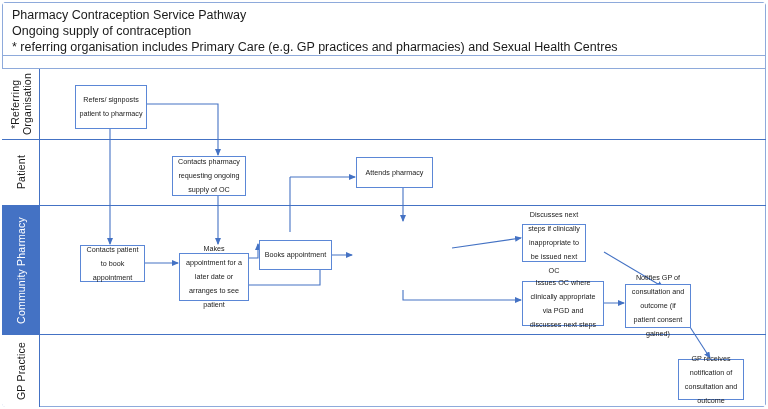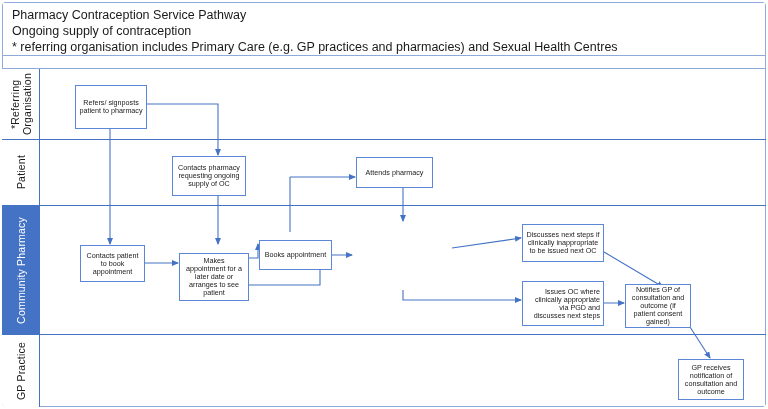--- a/index.html
+++ b/index.html
@@ -107,21 +107,21 @@
   .box {
     position: absolute;
     border: 1px solid #5b87d6;
     background: #ffffff;
     box-sizing: border-box;
     display: flex;
     align-items: center;
     justify-content: center;
     text-align: center;
     font-size: 7.2px;
-    line-height: 8px;
+    line-height: 14px;
     color: #1a1a1a;
     padding: 2px 3px;
     z-index: 5;
   }
 
   
   .connectors {
     position: absolute;
     left: 0;
     top: 0;
@@ -217,21 +217,21 @@
 
   <div class="box" style="left:356px; top:157px; width:77px;  height:31px;">Attends pharmacy</div>
 
   <div class="box" style="left:80px;  top:245px; width:65px;  height:37px;">Contacts patient to book appointment</div>
 
   <div class="box" style="left:179px; top:253px; width:70px;  height:48px;">Makes appointment for a later date or arranges to see patient</div>
 
   <div class="box" style="left:259px; top:232px; width:73px;  height:30px;margin-top:8px;">Books appointment</div>
 
 
-  <div class="box" style="left:522px; top:224px; width:82px;  height:38px;">Discusses next steps if  clinically inappropriate to be issued next OC</div>
-
-  <div class="box" style="left:522px; top:281px; width:82px;  height:45px;text-align:right;">Issues OC where clinically appropriate via PGD and discusses next steps</div>
+  <div class="box" style="left:522px; top:224px; width:64px;  height:38px;">Discusses next steps if  clinically inappropriate to be issued next OC</div>
+
+  <div class="box" style="left:522px; top:281px; width:82px;  height:45px;">Issues OC where clinically appropriate via PGD and discusses next steps</div>
 
   <div class="box" style="left:678px; top:359px; width:66px;  height:41px;">GP receives notification of consultation and outcome</div>
 
   <div class="box" style="left:625px; top:284px; width:66px;  height:44px;">Notifies GP of consultation and outcome (if patient consent gained)</div>
 
 </div>
 
 </body></html>

